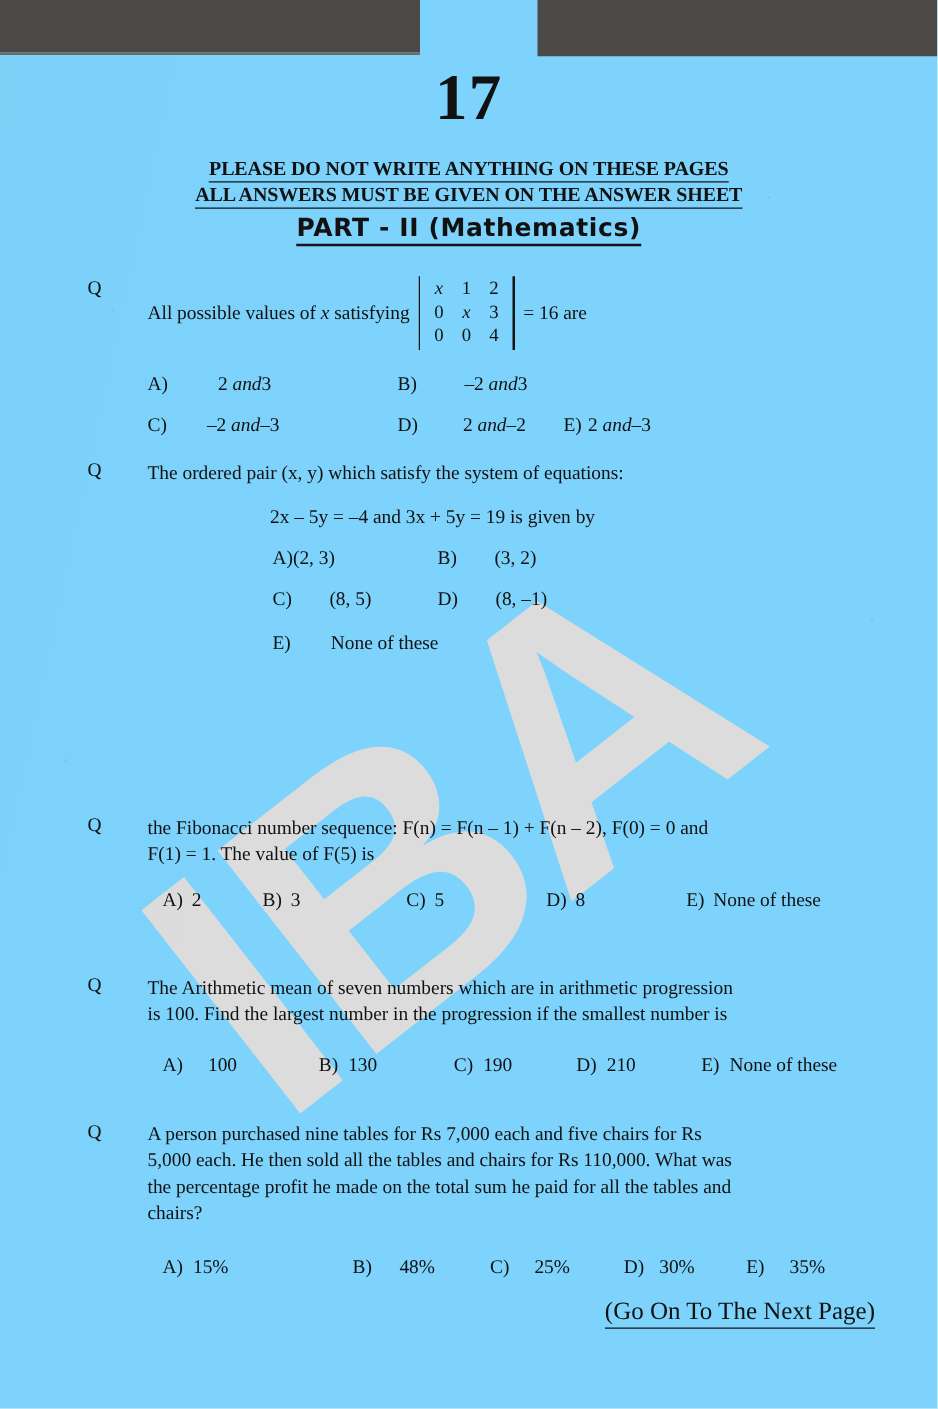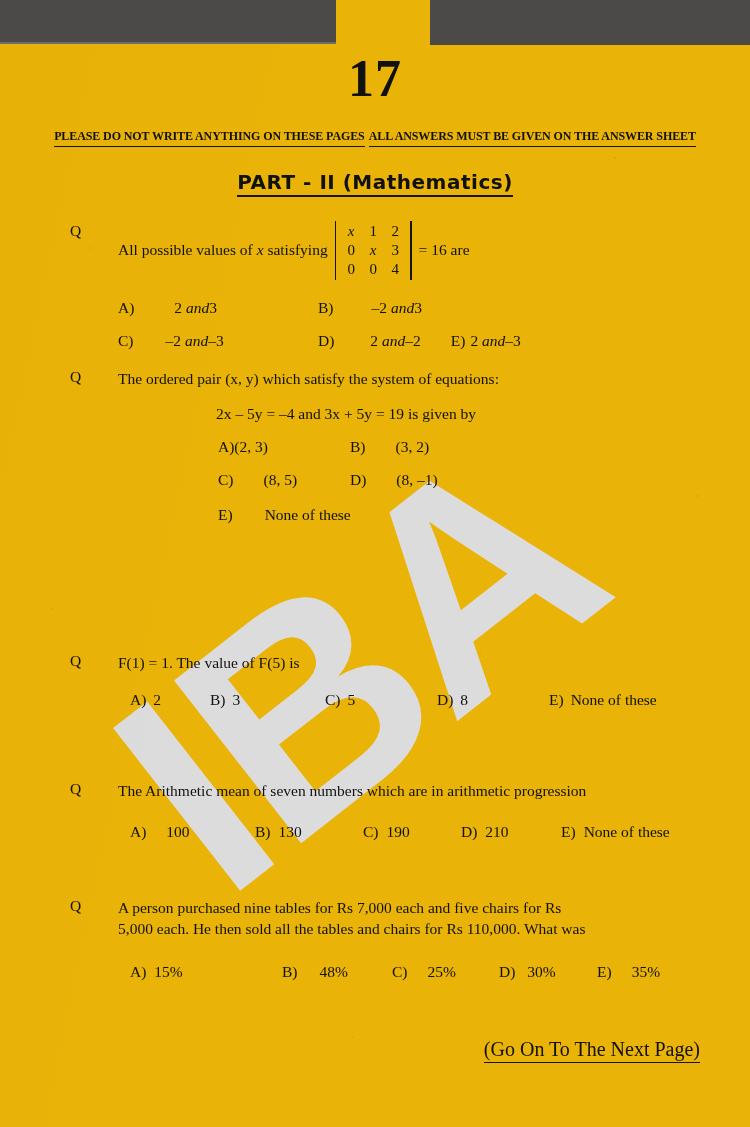--- a/index.html
+++ b/index.html
@@ -5,21 +5,21 @@
   html, body {
     margin: 0;
     padding: 0;
     background: #ffffff;
   }
   #page {
     position: relative;
     width: 750px;
     height: 1127px;
     overflow: hidden;
-    background: #eab308;
+    background: #7dd3fc;
     font-family: "Liberation Serif", serif;
     color: #111111;
   }
 
   
   .scan-bar {
     position: absolute;
     background: #4b4a48;
     z-index: 3;
   }
@@ -92,21 +92,21 @@
   .instructions {
     position: absolute;
     top: 126px;
     left: 0;
     width: 750px;
     text-align: center;
   }
   .instructions .line {
     font-family: "Liberation Serif", serif;
     font-weight: bold;
-    font-size: 12px;
+    font-size: 16px;
     letter-spacing: -0.1px;
     line-height: 19px;
     display: inline-block;
     border-bottom: 1.6px solid #141414;
     padding-bottom: 0px;
   }
   .instructions .line2 { margin-top: 1px; }
 
   
   .part-heading {
@@ -342,20 +342,21 @@
             </div>
           </div>
         </div>
       </div>
     </div>
 
     <div class="question" style="top:652px">
       <div class="q-row">
         <div class="q-marker">Q</div>
         <div class="q-body">
+          <div class="stem">the Fibonacci number sequence: F(n) = F(n – 1) + F(n – 2), F(0) = 0 and</div>
           <div class="stem">F(1) = 1. The value of F(5) is</div>
 
           <div class="opts" style="margin-top:16px; padding-left:12px">
             <div class="opt-row" style="margin-top:0">
               <span class="opt" style="width:80px">
                 <span class="lab">A)</span>
                 <span class="val" style="margin-left:7px">2</span>
               </span>
               <span class="opt" style="width:115px">
                 <span class="lab">B)</span>
@@ -377,20 +378,21 @@
           </div>
         </div>
       </div>
     </div>
 
     <div class="question" style="top:780px">
       <div class="q-row">
         <div class="q-marker">Q</div>
         <div class="q-body">
           <div class="stem">The Arithmetic mean of seven numbers which are in arithmetic progression</div>
+          <div class="stem">is 100. Find the largest number in the progression if the smallest number is</div>
 
           <div class="opts" style="margin-top:20px; padding-left:12px">
             <div class="opt-row" style="margin-top:0">
               <span class="opt" style="width:125px">
                 <span class="lab">A)</span>
                 <span class="val" style="margin-left:20px">100</span>
               </span>
               <span class="opt" style="width:108px">
                 <span class="lab">B)</span>
                 <span class="val" style="margin-left:8px">130</span>
@@ -412,20 +414,22 @@
         </div>
       </div>
     </div>
 
     <div class="question" style="top:897px">
       <div class="q-row">
         <div class="q-marker">Q</div>
         <div class="q-body">
           <div class="stem">A person purchased nine tables for Rs 7,000 each and five chairs for Rs</div>
           <div class="stem">5,000 each. He then sold all the tables and chairs for Rs 110,000. What was</div>
+          <div class="stem">the percentage profit he made on the total sum he paid for all the tables and</div>
+          <div class="stem">chairs?</div>
 
           <div class="opts" style="margin-top:22px; padding-left:12px">
             <div class="opt-row" style="margin-top:0">
               <span class="opt" style="width:152px">
                 <span class="lab">A)</span>
                 <span class="val" style="margin-left:8px">15%</span>
               </span>
               <span class="opt" style="width:110px">
                 <span class="lab">B)</span>
                 <span class="val" style="margin-left:22px">48%</span>

